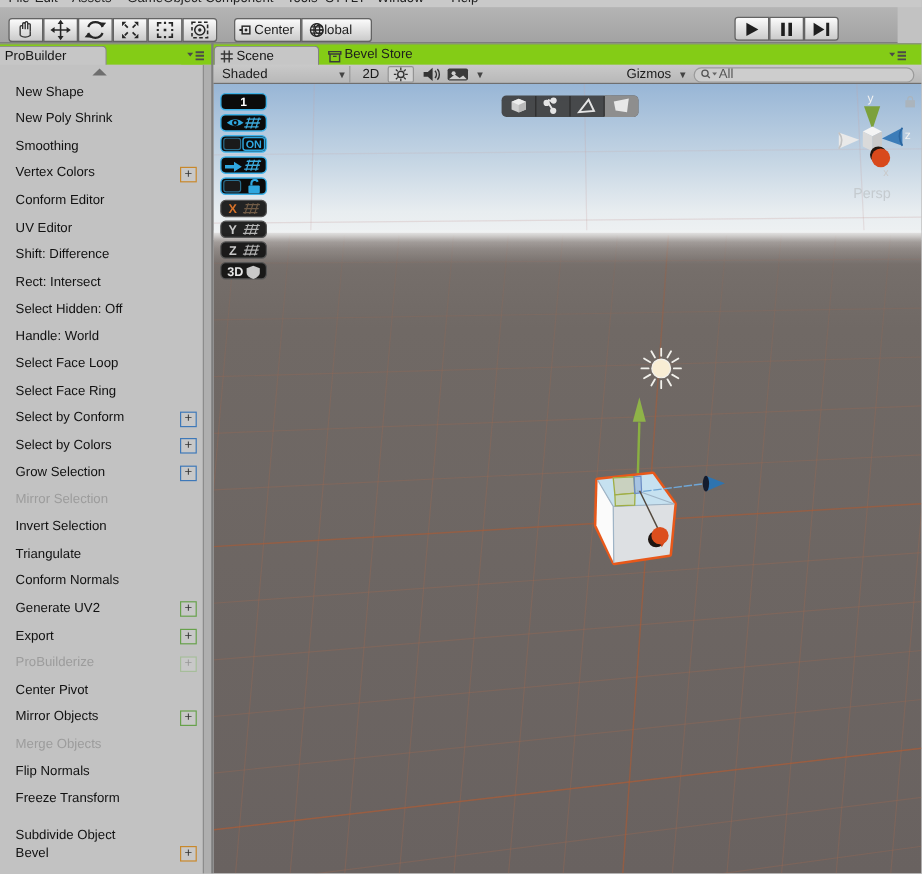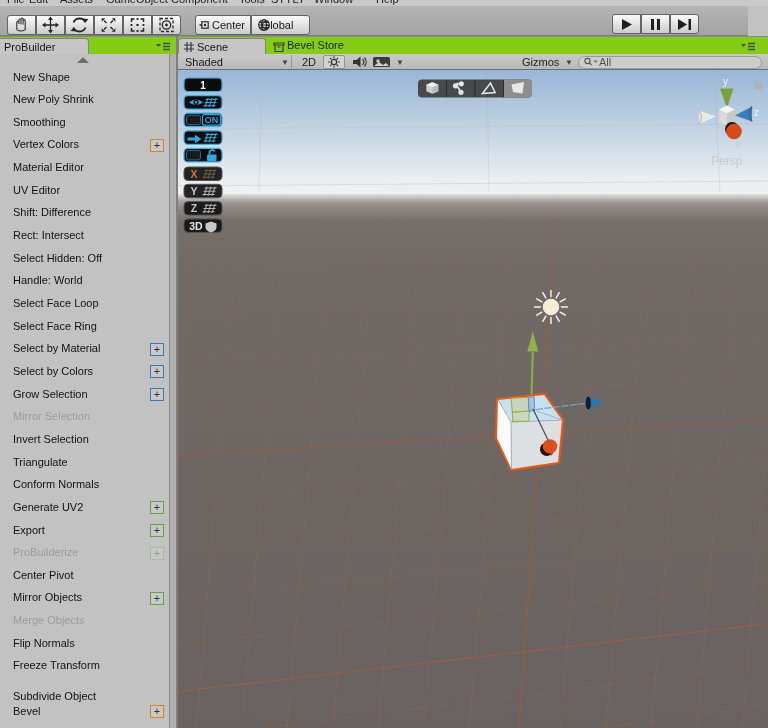--- a/index.html
+++ b/index.html
@@ -127,29 +127,29 @@
 
 <div class="abs" id="panel">
   <svg class="abs" style="left:76px;top:2px" width="14" height="8">
     <path d="M 7 1 L 13 7 H 1 Z" fill="#6e6e6e"></path>
   </svg>
   <div class="item" style="top:16.5px">New Shape</div>
   <div class="item" style="top:39.2px">New Poly Shrink</div>
   <div class="item" style="top:61.8px">Smoothing</div>
   <div class="item" style="top:84.4px">Vertex Colors</div>
   <div class="plus" style="top:84.9px;border-color:#C8882B">+</div>
-  <div class="item" style="top:107.1px">Material Editor</div>
+  <div class="item" style="top:107.1px">Conform Editor</div>
   <div class="item" style="top:129.8px">UV Editor</div>
   <div class="item" style="top:152.4px">Shift: Difference</div>
   <div class="item" style="top:175.0px">Rect: Intersect</div>
   <div class="item" style="top:197.7px">Select Hidden: Off</div>
   <div class="item" style="top:220.4px">Handle: World</div>
   <div class="item" style="top:243.0px">Select Face Loop</div>
   <div class="item" style="top:265.6px">Select Face Ring</div>
-  <div class="item" style="top:288.3px">Select by Material</div>
+  <div class="item" style="top:288.3px">Select by Conform</div>
   <div class="plus" style="top:288.8px;border-color:#3E78B8">+</div>
   <div class="item" style="top:310.9px">Select by Colors</div>
   <div class="plus" style="top:311.4px;border-color:#3E78B8">+</div>
   <div class="item" style="top:333.6px">Grow Selection</div>
   <div class="plus" style="top:334.1px;border-color:#3E78B8">+</div>
   <div class="item dis" style="top:356.2px">Mirror Selection</div>
   <div class="item" style="top:378.9px">Invert Selection</div>
   <div class="item" style="top:401.5px">Triangulate</div>
   <div class="item" style="top:424.2px">Conform Normals</div>
   <div class="item" style="top:446.8px">Generate UV2</div>

